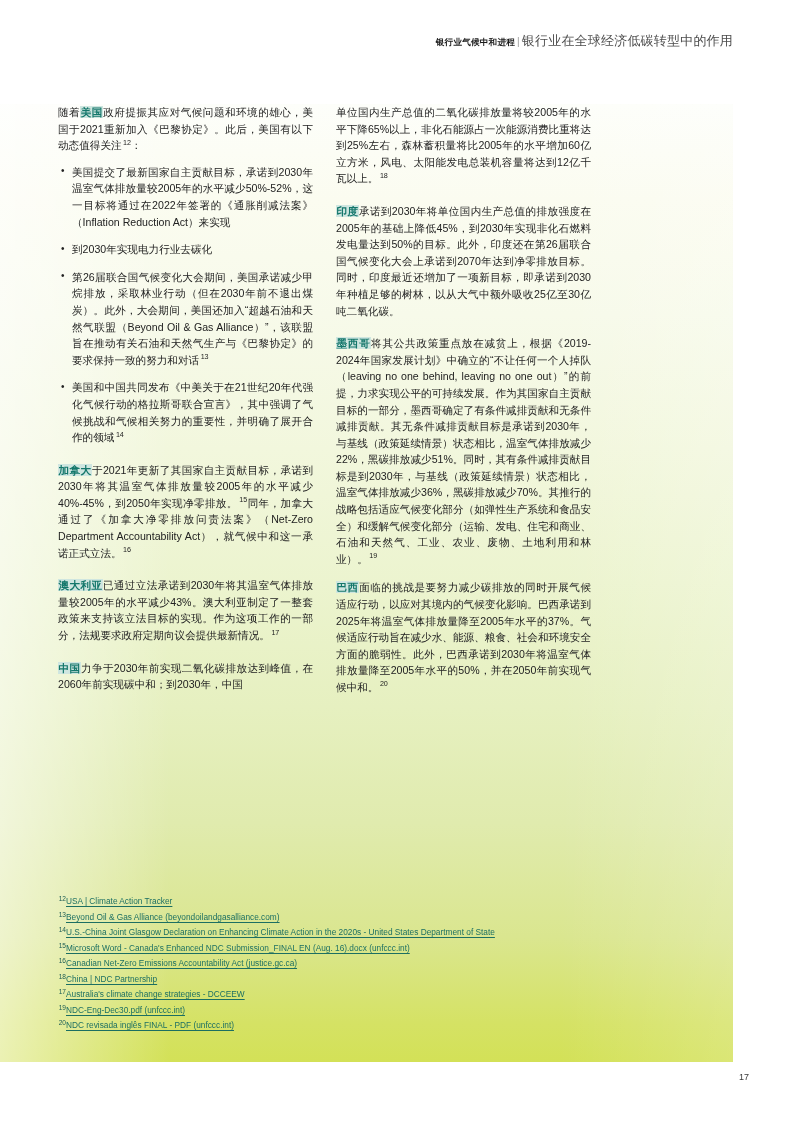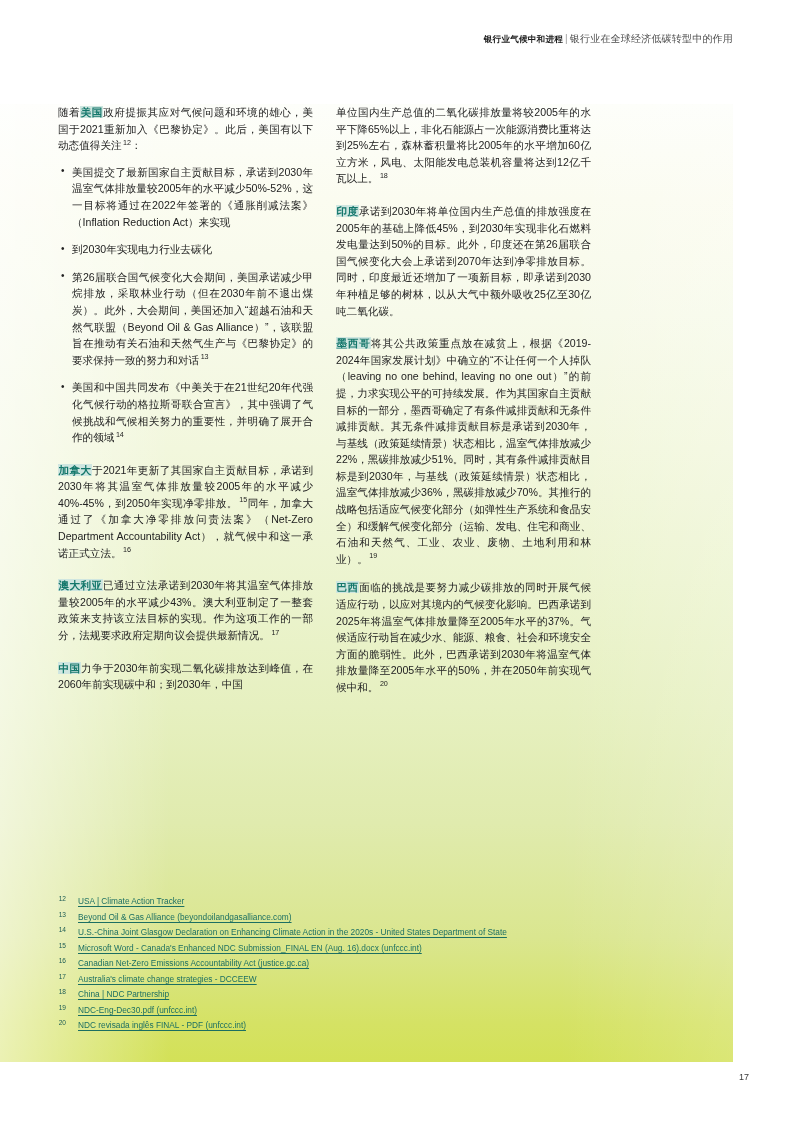--- a/index.html
+++ b/index.html
@@ -35,21 +35,21 @@
   }
   #doc-header .hdr-sep {
     color: #9a9a9a;
     font-weight: 300;
     font-size: 10px;
     position: relative;
     top: 0px;
   }
   #doc-header .hdr-sub {
     color: #4d4d4d;
-    font-size: 10px;
+    font-size: 13px;
   }
 
   
   #content-panel {
     position: absolute;
     left: 0;
     top: 104px;
     width: 733px;
     height: 958px;
     background:
@@ -136,21 +136,21 @@
   
   #footnotes {
     position: absolute;
     left: 58px;
     top: 896px;
     width: 660px;
   }
   .fn-row {
     display: flex;
     align-items: baseline;
-    gap: 12px;
+    gap: 0;
     margin-bottom: 5.5px;
     white-space: nowrap;
   }
   .fn-num {
     font-size: 6.6px;
     color: #1d5c53;
     position: relative;
     top: -3px;
     min-width: 8px;
     text-align: right;
@@ -231,28 +231,28 @@
   </div>
   <div class="fn-row">
     <span class="fn-num">15</span>
     <a class="fn-link">Microsoft Word - Canada's Enhanced NDC Submission_FINAL EN (Aug. 16).docx (unfccc.int)</a>
   </div>
   <div class="fn-row">
     <span class="fn-num">16</span>
     <a class="fn-link">Canadian Net-Zero Emissions Accountability Act (justice.gc.ca)</a>
   </div>
   <div class="fn-row">
+    <span class="fn-num">18</span>
+    <a class="fn-link">China | NDC Partnership</a>
+  </div>
+  <div class="fn-row">
     <span class="fn-num">17</span>
     <a class="fn-link">Australia's climate change strategies - DCCEEW</a>
   </div>
   <div class="fn-row">
-    <span class="fn-num">18</span>
-    <a class="fn-link">China | NDC Partnership</a>
-  </div>
-  <div class="fn-row">
     <span class="fn-num">19</span>
     <a class="fn-link">NDC-Eng-Dec30.pdf (unfccc.int)</a>
   </div>
   <div class="fn-row">
     <span class="fn-num">20</span>
     <a class="fn-link">NDC revisada inglês FINAL - PDF (unfccc.int)</a>
   </div>
 </div>
 
 <div id="page-number">17</div>

